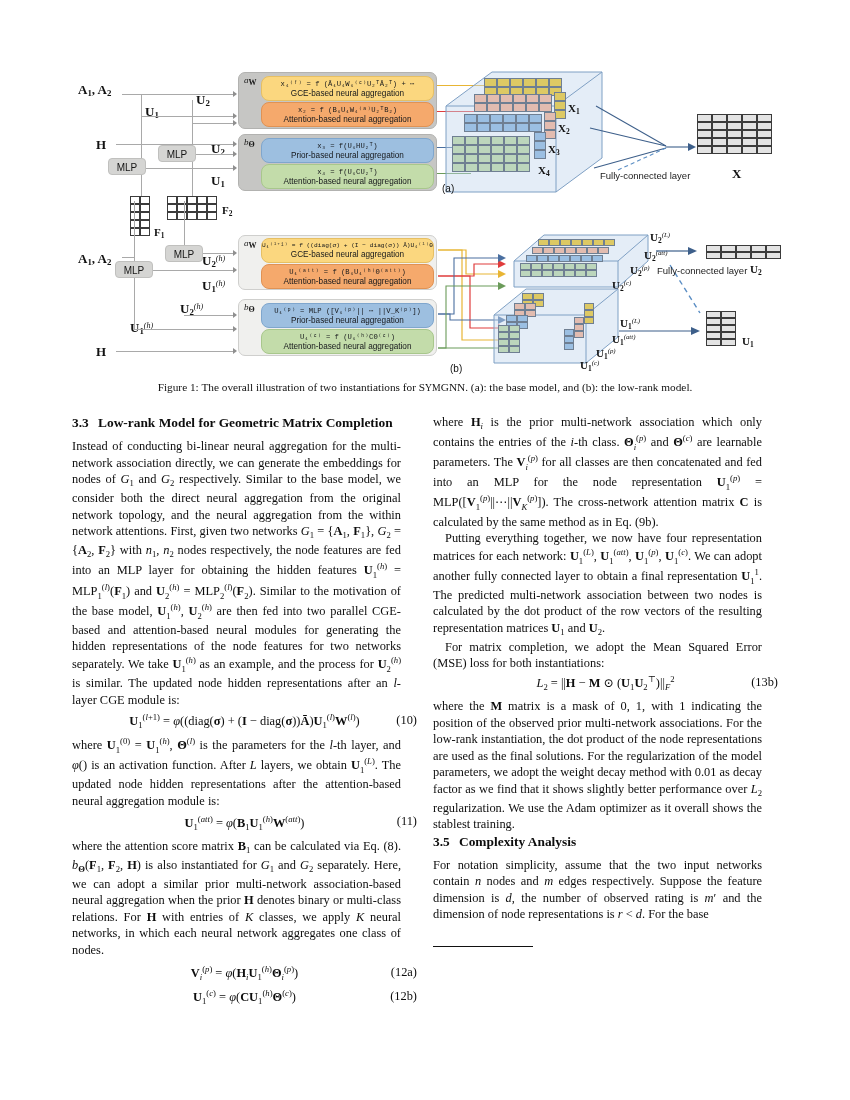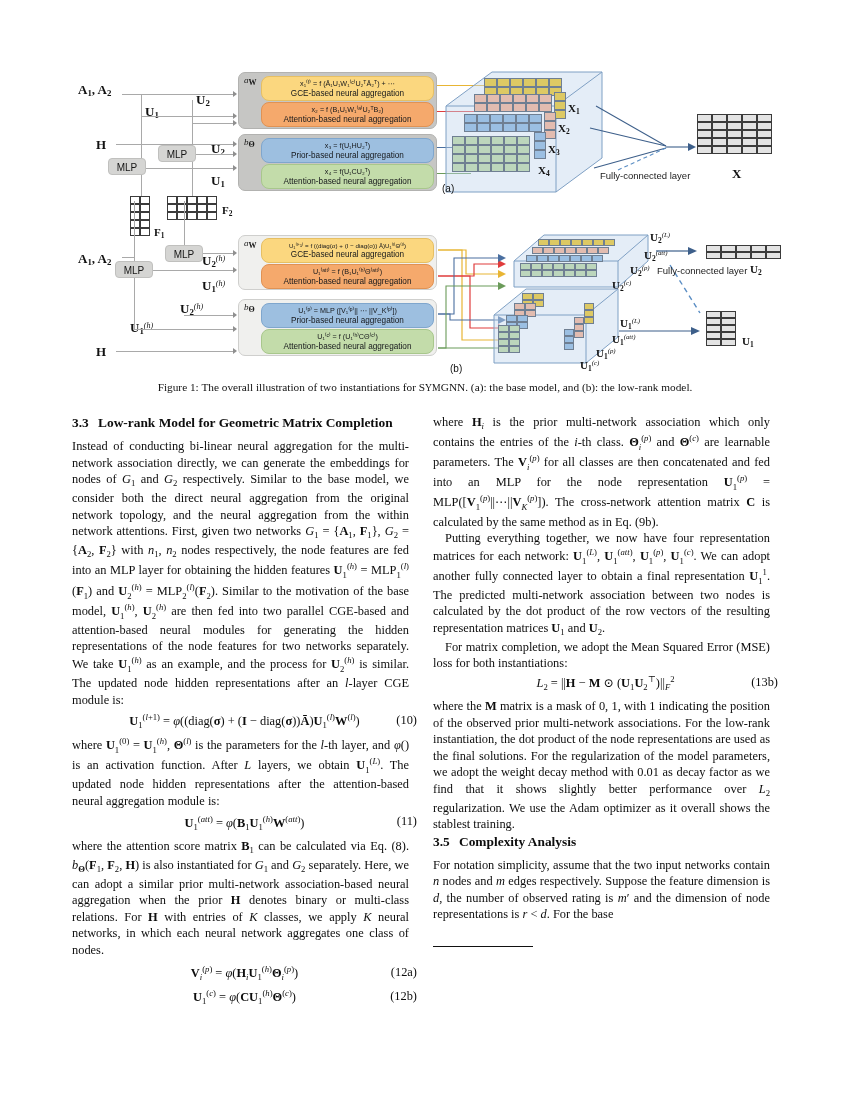--- a/index.html
+++ b/index.html
@@ -68,21 +68,21 @@
   .opbox {
     position: absolute;
     border-radius: 8px;
     box-sizing: border-box;
     text-align: center;
     padding-top: 3px;
     overflow: hidden;
   }
   .opbox .formula {
     display: block;
-    font-family: Liberation Sans, sans-serif;
+    font-family: Liberation Mono, monospace;
     font-size: 7.2px;
     line-height: 1.15;
     color: #15171a;
     white-space: nowrap;
     text-align: center;
   }
   .opbox .cap {
     display: block;
     font-family: "Liberation Sans", sans-serif;
     font-size: 8.2px;
@@ -186,21 +186,21 @@
   h2.sec {
     font-size:13.4px;
     font-weight:bold;
     margin:0 0 7px 0;
     line-height:1.3;
     text-align:left;
   }
   h2.sec .num { display:inline-block; width:26px; }
   h2.sec .txt { display:inline-block; vertical-align:top; width:300px; }
   .sp-top { margin-top:13px; }
-  p.para { margin:0 8px 0 0; text-indent:0; text-align:justify; }
+  p.para { margin:0 16px 0 0; text-indent:0; text-align:justify; }
   p.para + p.para { text-indent:12px; }
   .eqline {
     display:block;
     position:relative;
     text-align:center;
     margin:4px 0 4px 0;
     font-size:12.4px;
   }
   .eqline .eqnum {
     position:absolute;

